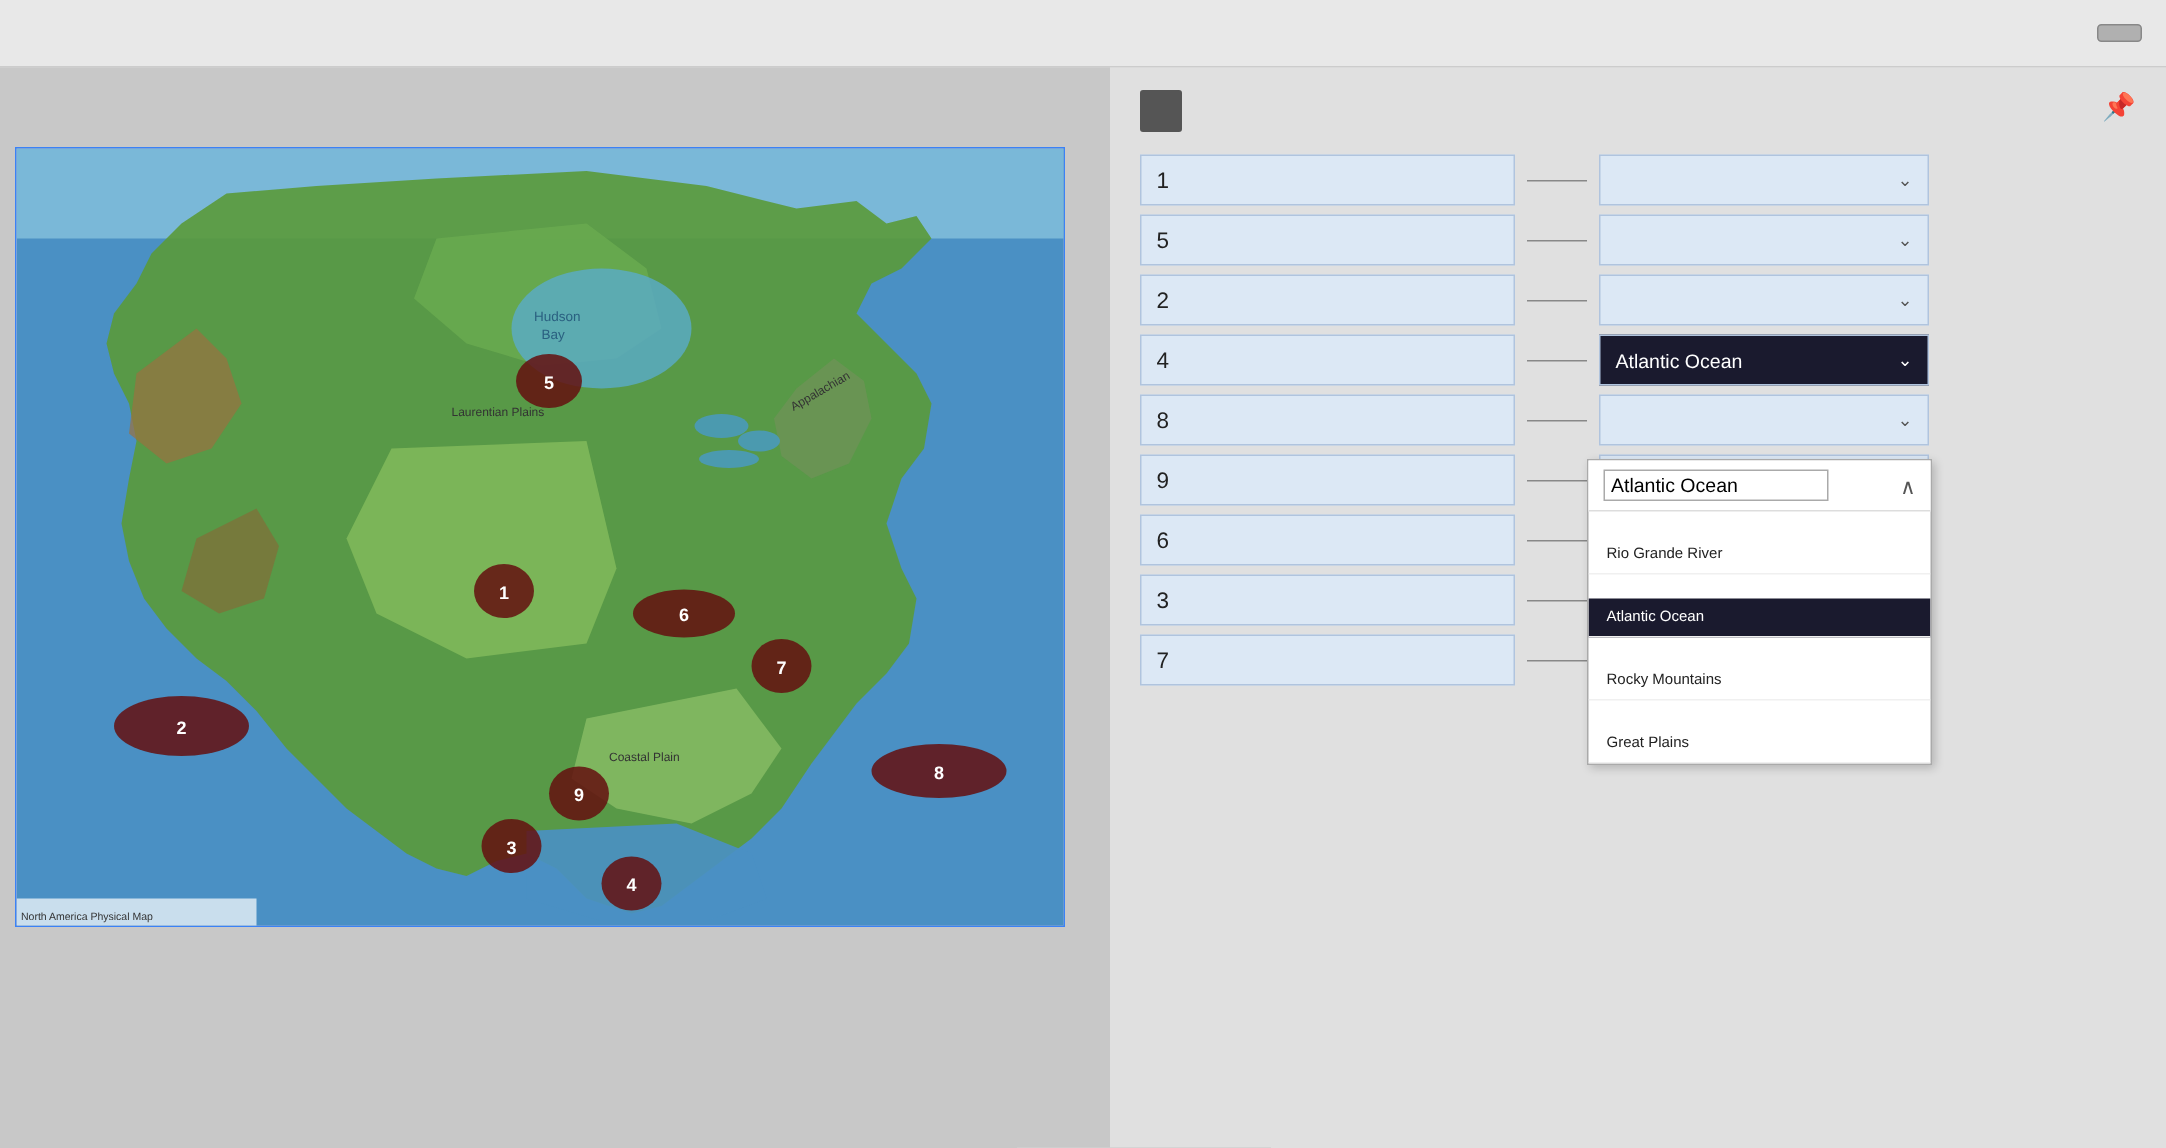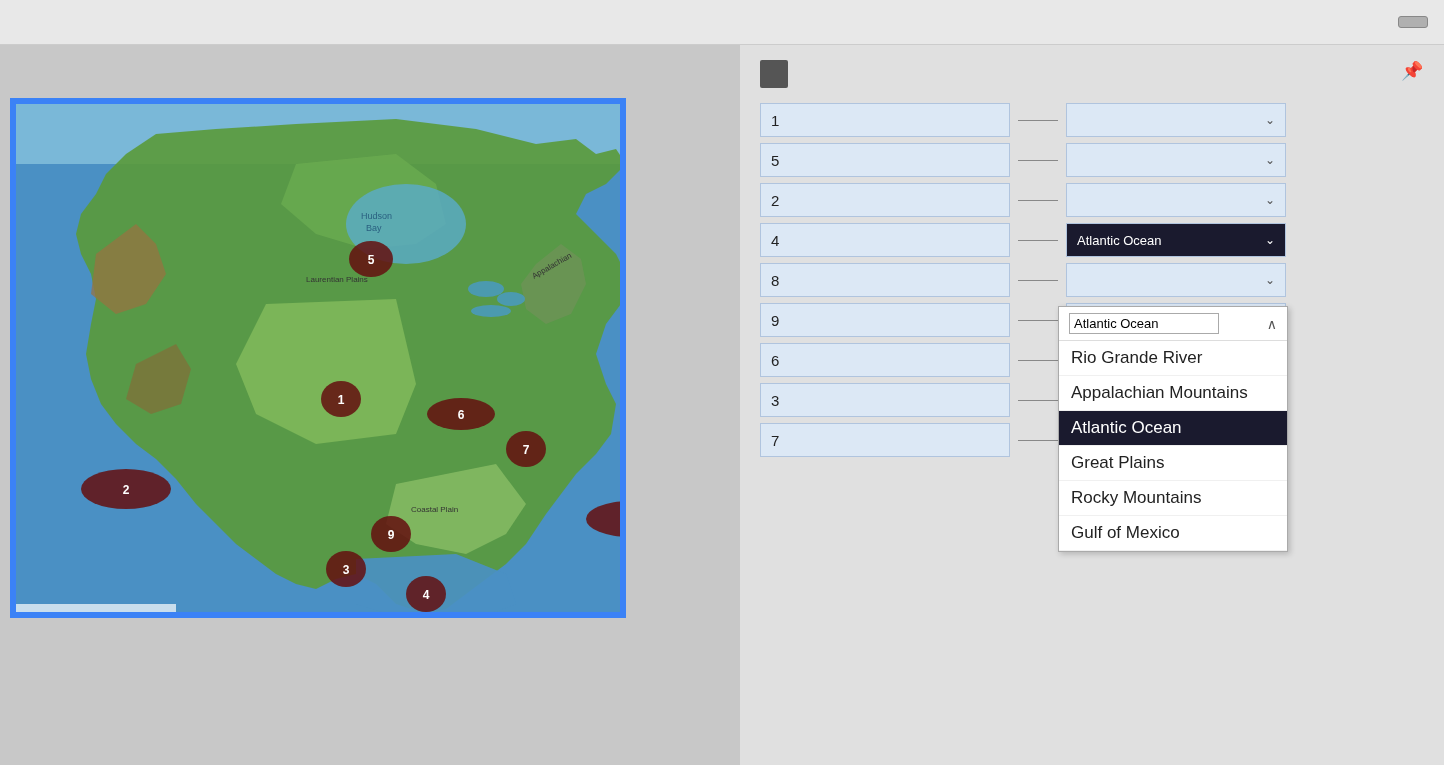--- a/index.html
+++ b/index.html
@@ -52,25 +52,25 @@
     }
 
     .map-title {
       font-size: 13px;
       font-style: italic;
       color: #222;
       margin-bottom: 5px;
     }
 
     .map-container {
-      width: 616px;
+      width: 700px;
       height: 520px;
       position: relative;
       overflow: hidden;
-      border: 6px solid #3b82f6;
+      border: 1px solid #3b82f6;
       margin-top: 43px;
     }
 
     
     .right-panel {
       flex: 1;
       padding: 15px 20px;
       background: #e0e0e0;
       position: relative;
       overflow-y: auto;
@@ -220,24 +220,25 @@
     }
 
     .dropdown-list {
       list-style: none;
       max-height: 300px;
       overflow-y: auto;
     }
 
     .dropdown-list li {
       padding: 7px 12px;
-      font-size: 17px;
+      font-size: 10px;
       cursor: pointer;
       color: #222;
       border-bottom: 1px solid #f0f0f0;
+      margin-top: 16px;
     }
 
     .dropdown-list li.highlighted {
       background: #1a1a2e;
       color: white;
     }
 
     
     .dropdown-wrapper {
       position: relative;
@@ -494,23 +495,21 @@
         </div>
 
       <div class="dropdown-overlay" id="dropdown-overlay" style="position: absolute; top: 203px; left: 298px; width: 230px;">
         <div class="dropdown-header">
           <input type="text" value="Atlantic Ocean" id="dropdown-input" style="">
           <span class="dropdown-chevron-up">∧</span>
         </div>
         <ul class="dropdown-list" id="dropdown-list">
 
         <li>Rio Grande River</li>
-            <li>Appalachian Mountains</li>
             <li class="highlighted">Atlantic Ocean</li>
+            <li>Rocky Mountains</li>
             <li>Great Plains</li>
-            <li>Rocky Mountains</li>
-            <li>Gulf of Mexico</li>
           </ul>
       </div>
     </div>
 
   </div>
 </div>
 
 </body></html>

